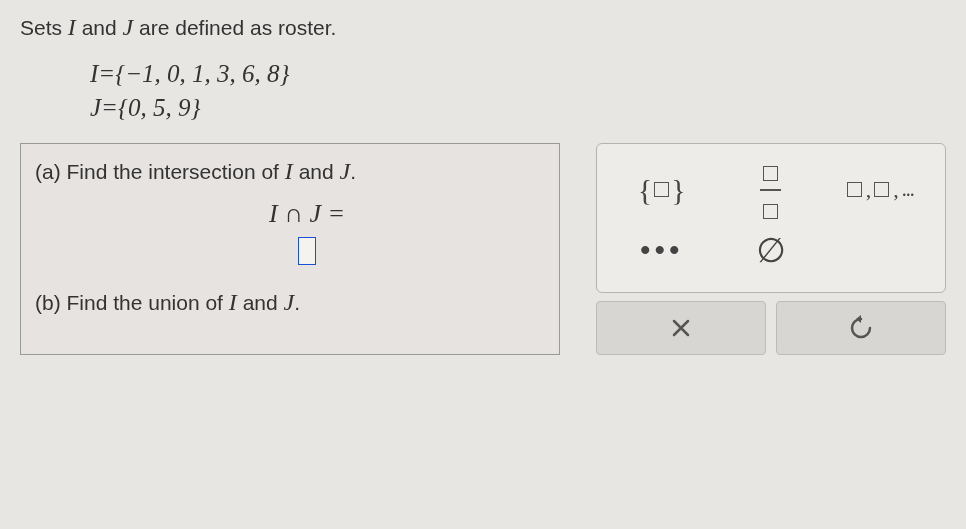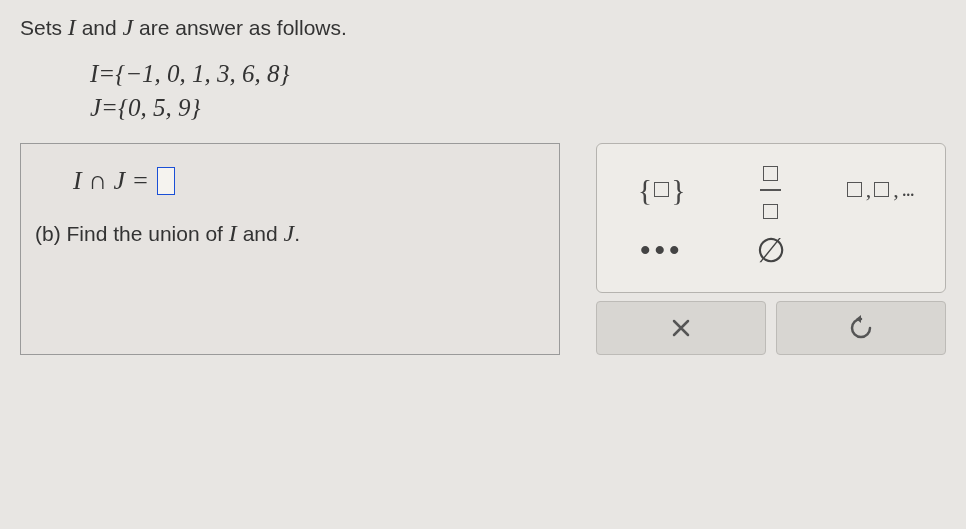--- a/index.html
+++ b/index.html
@@ -45,20 +45,21 @@
   }
   .partlabel { font-size: 21px; margin-bottom: 14px; }
   .eqline {
     margin: 8px 0 24px 38px;
     font-family: 'Times New Roman', serif;
     font-style: italic;
     font-size: 26px;
     display: flex;
     align-items: center;
     gap: 8px;
+    flex-direction: column;
   }
   .answer-slot {
     display: inline-block;
     width: 16px;
     height: 26px;
     border: 1.5px solid #1a4fd6;
     background: #f5f3ef;
     vertical-align: middle;
   }
 
@@ -120,32 +121,35 @@
   .frac .top, .frac .bot { line-height: 1; }
   .frac .top { border-bottom: 2px solid #555; padding: 0 3px 3px 3px; }
   .frac .bot { padding-top: 3px; }
   .dots { letter-spacing: 4px; font-size: 30px; font-weight: bold; }
 </style>
 </head>
 <body>
 
 <div class="content">
   <div class="line1">
-    <span>Sets </span><span class="italic-var">I</span><span> and </span><span class="italic-var">J</span><span> are answer as follows.</span>
+    <span>Sets </span><span class="italic-var">I</span><span> and </span><span class="italic-var">J</span><span> are defined as roster.</span>
   </div>
 
   <div class="setdefs">
     <div>I={−1, 0, 1, 3, 6, 8}</div>
     <div>J={0, 5, 9}</div>
   </div>
 
 </div>
 
 <div class="lower">
   <div class="qbox">
+    <div class="partlabel">
+      <span>(a)</span><span> Find the intersection of </span><span class="italic-var">I</span><span> and </span><span class="italic-var">J</span><span>.</span>
+    </div>
     <div class="eqline">
       <span>I ∩ J = </span>
       <span class="answer-slot"></span>
     </div>
 
     <div class="partlabel" style="margin-top:4px;">
       <span>(b)</span><span> Find the union of </span><span class="italic-var">I</span><span> and </span><span class="italic-var">J</span><span>.</span>
     </div>
   </div>
 

